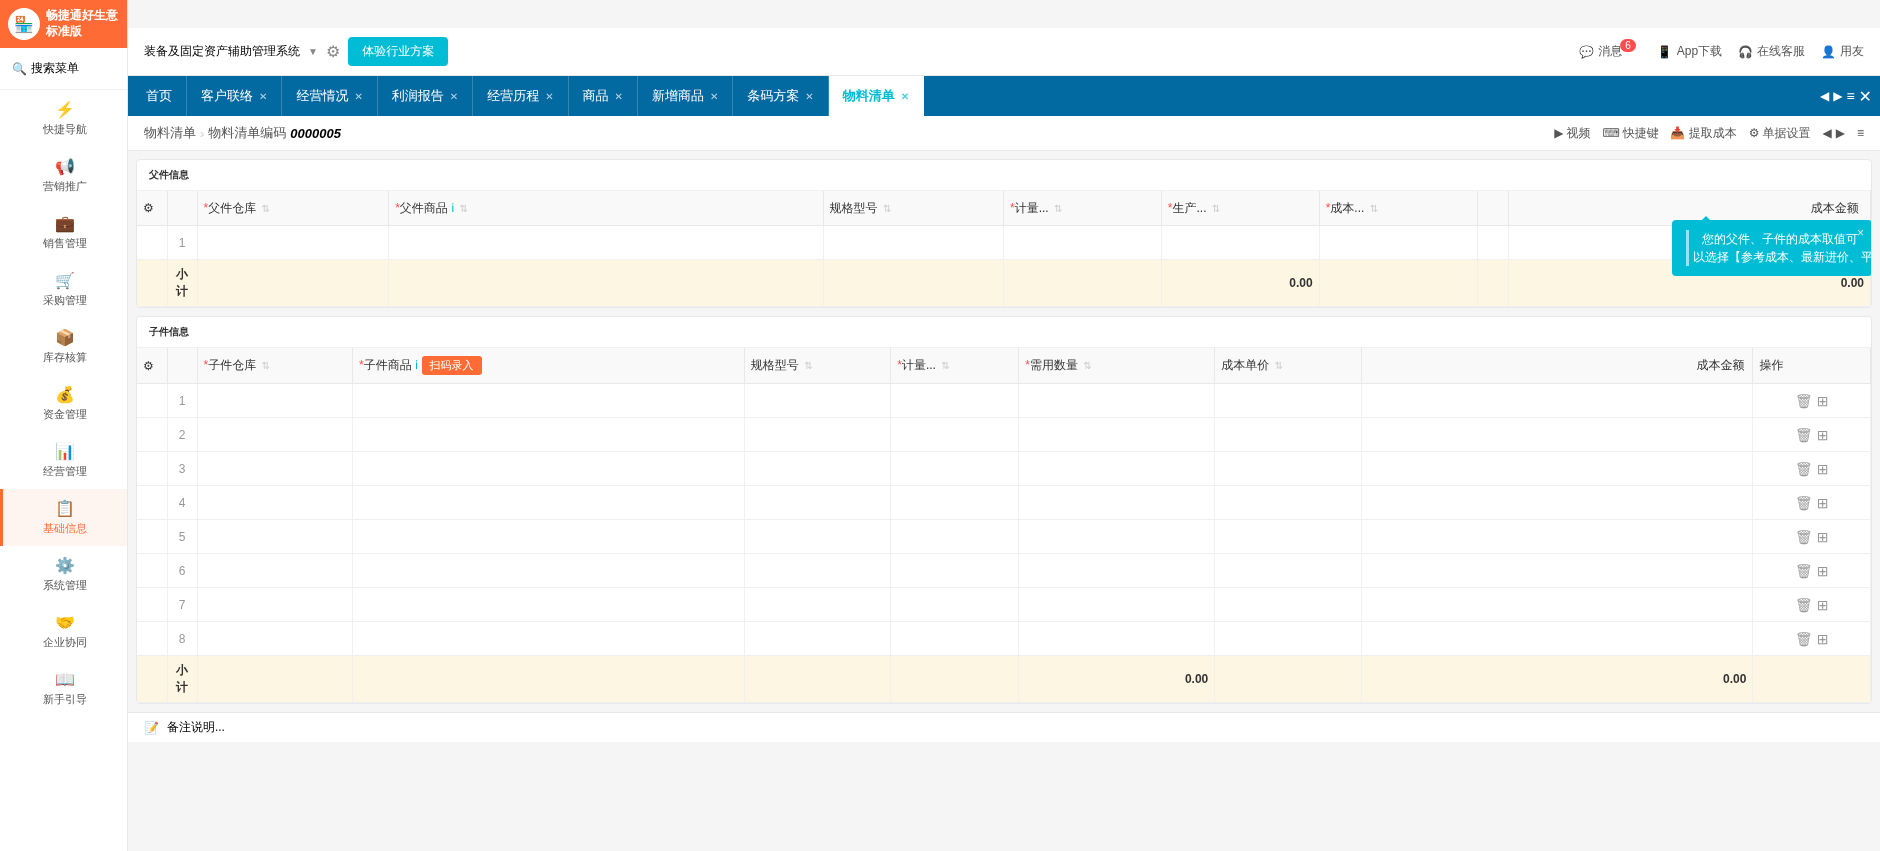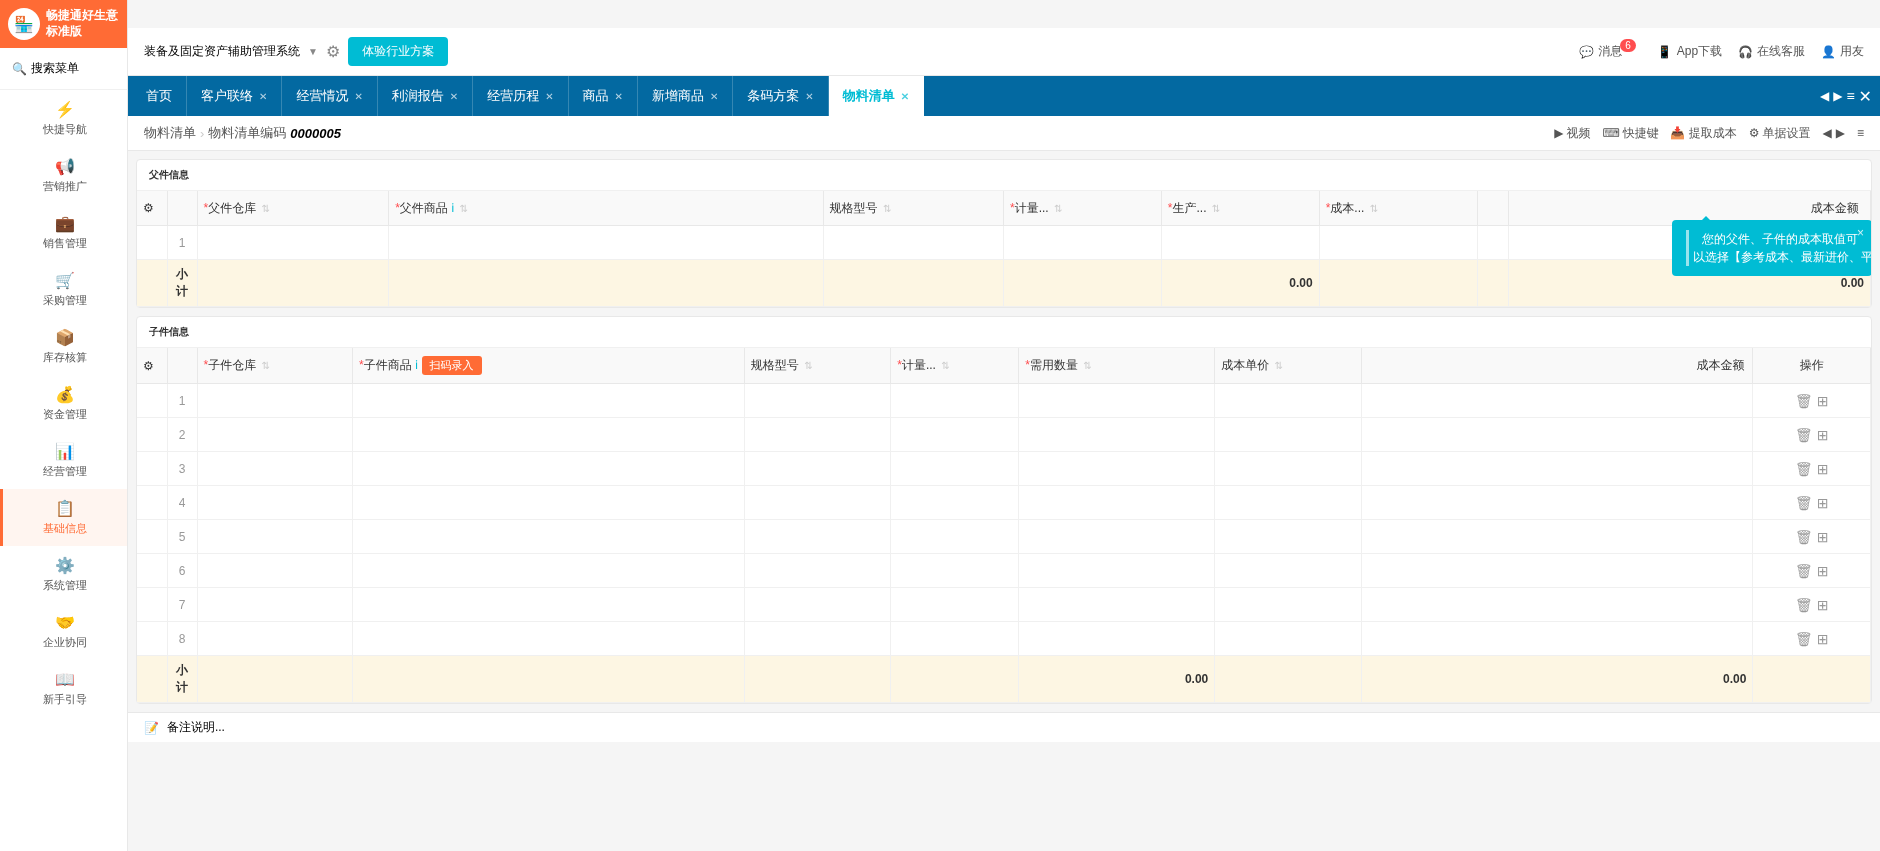--- a/index.html
+++ b/index.html
@@ -529,21 +529,21 @@
               </th>
               <th style="min-width:100px;">
                 <span class="required">*</span>需用数量
                 <span class="sort-icon">⇅</span>
               </th>
               <th>
                 成本单价
                 <span class="sort-icon">⇅</span>
               </th>
               <th style="min-width:200px; text-align:right; padding-right:8px;">成本金额</th>
-              <th style="min-width:60px; text-align:center;">操作</th>
+              <th style="min-width:60px; text-align:left;">操作</th>
             </tr>
           </thead>
           <tbody id="child-tbody">
 
           <tr>
       <td></td>
       <td class="row-num">1</td>
       <td></td>
       <td></td>
       <td></td>

